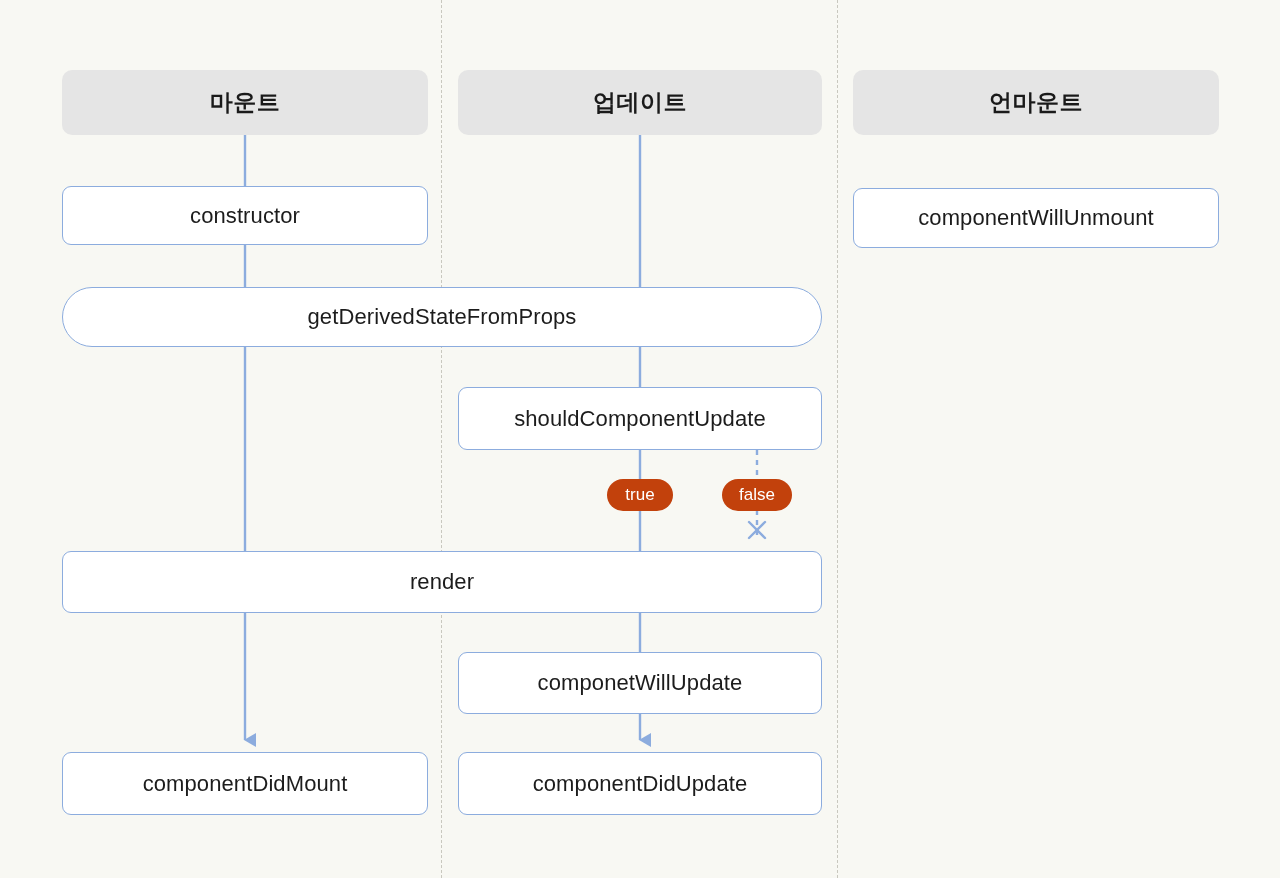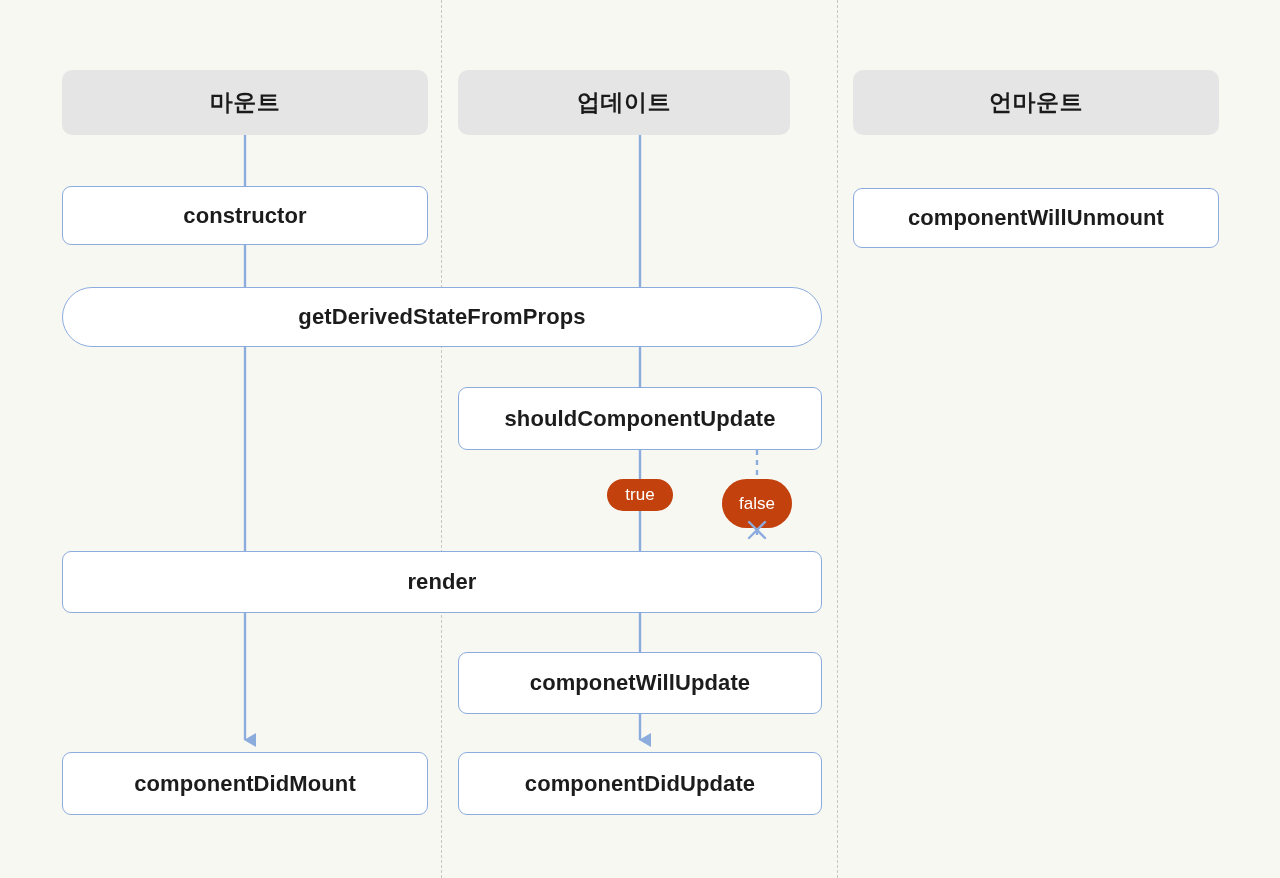--- a/index.html
+++ b/index.html
@@ -53,21 +53,21 @@
     font-size: 23px;
     font-weight: 700;
     letter-spacing: 0.5px;
     border-radius: 10px;
   }
   .step-node {
     background: #ffffff;
     border: 1.6px solid #8cacde;
     color: #1c1c1c;
     font-size: 22px;
-    font-weight: 700;
+    font-weight: 400;
     letter-spacing: 0.1px;
   }
   
   .pill {
     position: absolute;
     box-sizing: border-box;
     display: flex;
     align-items: center;
     justify-content: center;
     background: #c2410c;
@@ -116,31 +116,31 @@
   <div class="node header-node" style="left:62px; top:70px; width:366px; height:65px;">마운트</div>
 
   <div class="node step-node" style="left:62px; top:186px; width:366px; height:59px;">constructor</div>
 
   <div class="node step-node" style="left:62px; top:287px; width:760px; height:60px;border-radius:30px;">getDerivedStateFromProps</div>
 
   <div class="node step-node" style="left:62px; top:551px; width:760px; height:62px;">render</div>
 
   <div class="node step-node" style="left:62px; top:752px; width:366px; height:63px;">componentDidMount</div>
 
-  <div class="node header-node" style="left:458px; top:70px; width:332px; height:65px;">업데이트</div>
+  <div class="node header-node" style="left:458px; top:70px; width:364px; height:65px;">업데이트</div>
 
   <div class="node step-node" style="left:458px; top:387px; width:364px; height:63px;">shouldComponentUpdate</div>
 
   <div class="node step-node" style="left:458px; top:752px; width:364px; height:63px;">componentDidUpdate</div>
 
   <div class="node step-node" style="left:458px; top:652px; width:364px; height:62px;">componetWillUpdate</div>
 
   <div class="pill" style="left:607px; top:479px; width:66px; height:32px;">true</div>
 
-  <div class="pill" style="left:722px; top:479px; width:70px; height:49px;">false</div>
+  <div class="pill" style="left:722px; top:479px; width:70px; height:32px;">false</div>
 
   <svg class="xmark" style="left:746px; top:519px;" viewBox="0 0 22 22">
     <line x1="3" y1="3" x2="19" y2="19" stroke="#8cacde" stroke-width="2.4" stroke-linecap="round"></line>
     <line x1="19" y1="3" x2="3" y2="19" stroke="#8cacde" stroke-width="2.4" stroke-linecap="round"></line>
   </svg>
 
   <div class="node header-node" style="left:853px; top:70px; width:366px; height:65px;">언마운트</div>
 
   <div class="node step-node" style="left:853px; top:188px; width:366px; height:60px;">componentWillUnmount</div>
 

